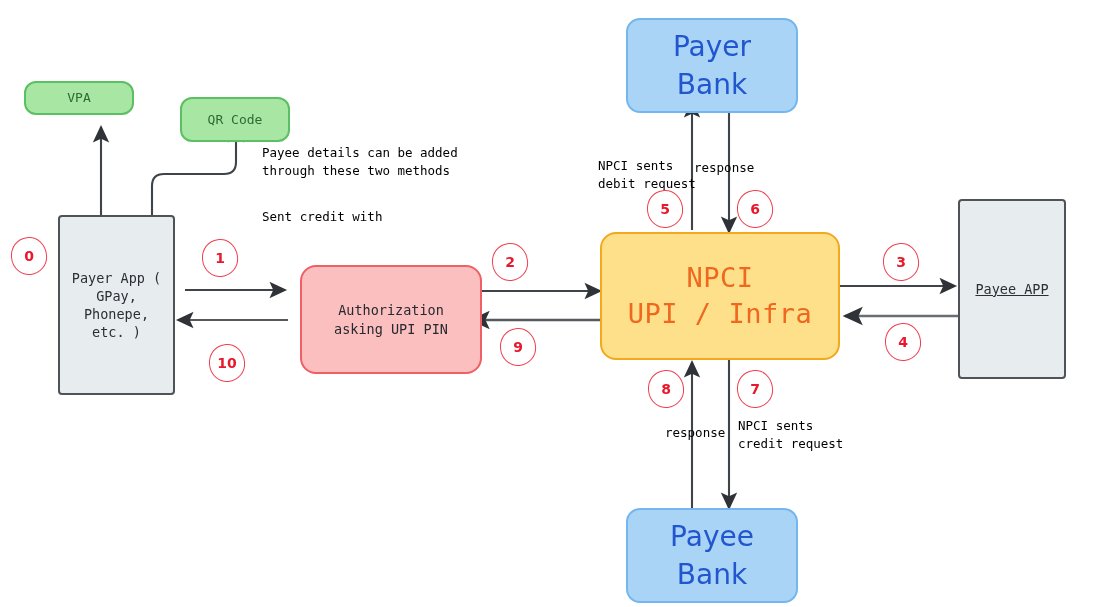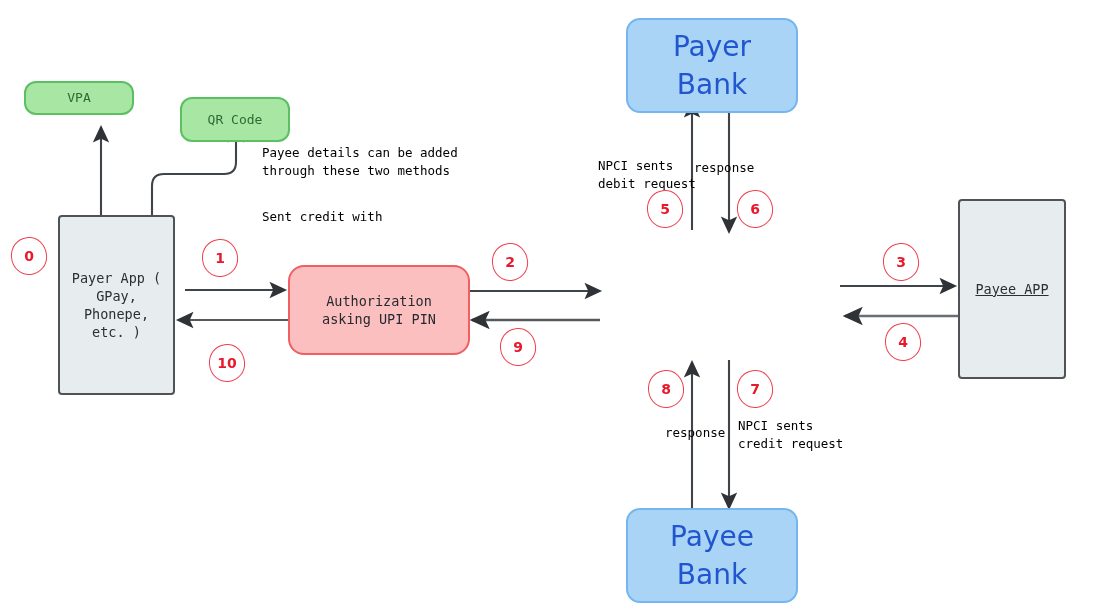--- a/index.html
+++ b/index.html
@@ -152,23 +152,25 @@
   </svg>
 
   <div class="node green" style="left:24px; top:81px; width:110px; height:34px;">VPA</div>
 
   <div class="node green" style="left:180px; top:81px; width:110px; height:45px;margin-top:16px;">QR Code</div>
 
   <div class="node grey" style="left:58px; top:215px; width:117px; height:180px;">Payer App (
 GPay, Phonepe,
 etc. )</div>
 
-  <div class="node pink" style="left:288px; top:265px; width:182px; height:90px;text-align:center;">Authorization
+  <div class="node pink" style="left:300px; top:265px; width:182px; height:109px;text-align:center;">Authorization
 asking UPI PIN</div>
 
+  <div class="node yellow" style="left:600px; top:232px; width:240px; height:128px;">NPCI
+UPI / Infra</div>
 
   <div class="node blue" style="left:626px; top:5px; width:172px; height:95px;margin-top:13px;">Payer
 Bank</div>
 
   <div class="node blue" style="left:626px; top:508px; width:172px; height:95px;">Payee
 Bank</div>
 
   <div class="node grey" style="left:958px; top:199px; width:108px; height:180px;text-decoration:underline;">Payee APP</div>
 
   <div class="note" style="left:262px; top:144px;">Payee details can be added

